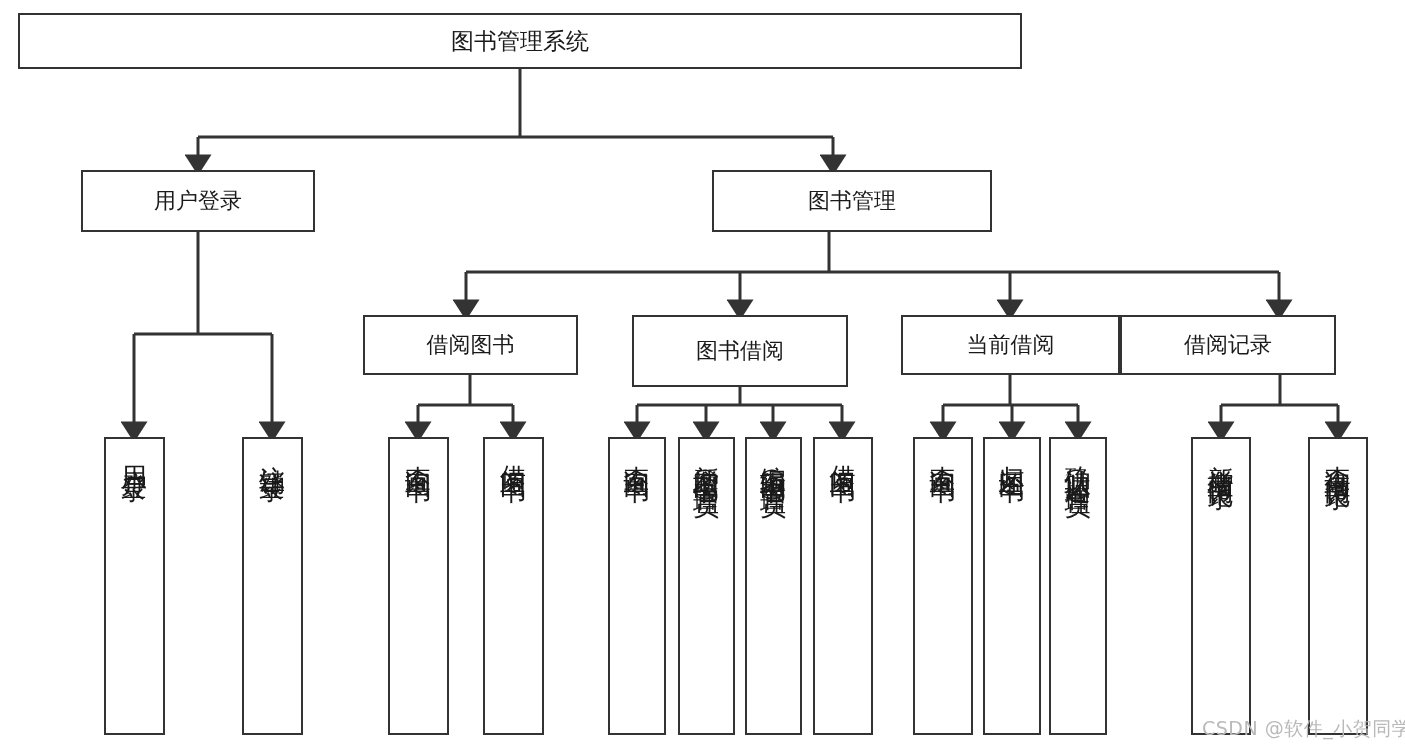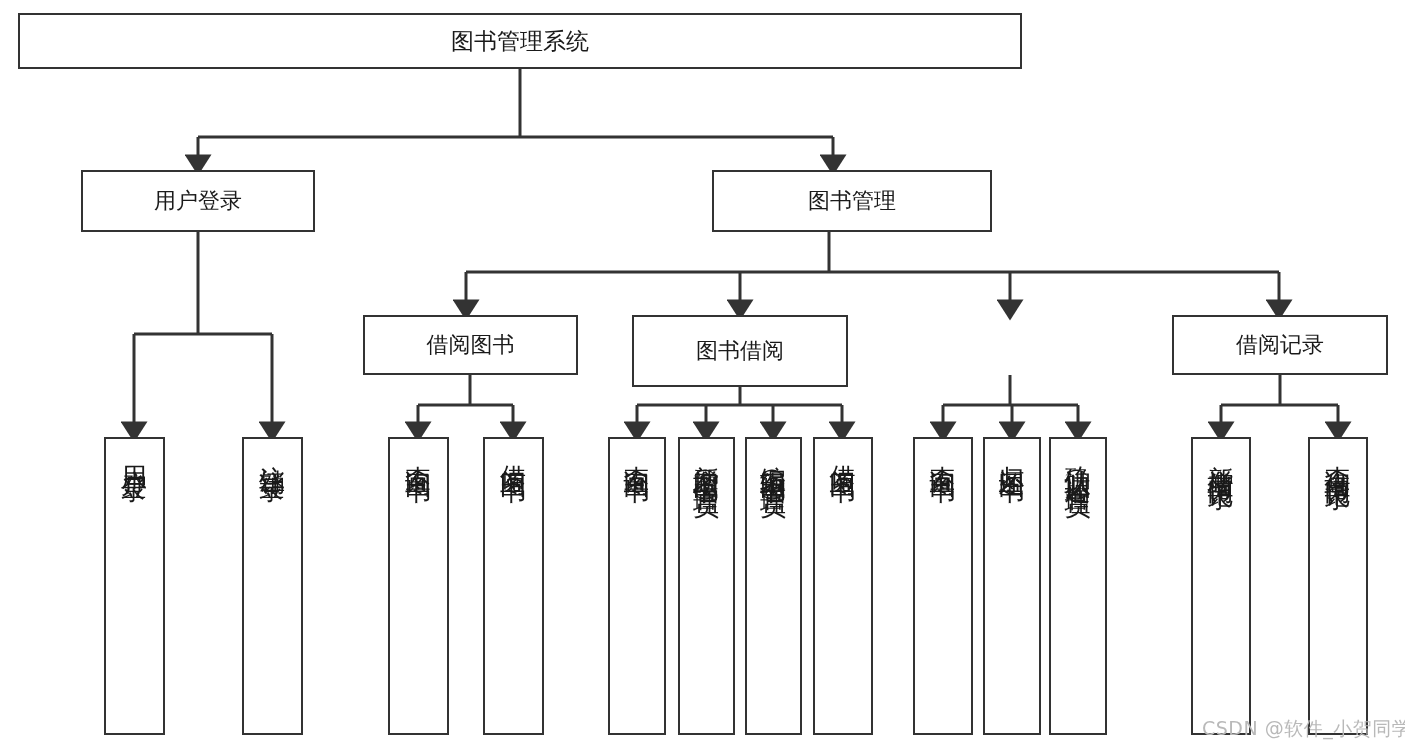--- a/index.html
+++ b/index.html
@@ -88,21 +88,24 @@
   <div class="node h-node" style="left:712px;top:170px;width:280px;height:62px;">
     <span class="lbl">图书管理</span>
   </div>
 
   <div class="node h-node" style="left:363px;top:315px;width:215px;height:60px;">
     <span class="lbl">借阅图书</span>
   </div>
   <div class="node h-node" style="left:632px;top:315px;width:216px;height:72px;">
     <span class="lbl">图书借阅</span>
   </div>
-  <div class="node h-node" style="left:1172px;top:315px;width:216px;height:60px;">
+  <div class="node h-node" style="left:901px;top:315px;width:219px;height:60px;">
+    <span class="lbl">当前借阅</span>
+  </div>
+  <div class="node h-node" style="left:1120px;top:315px;width:216px;height:60px;">
     <span class="lbl">借阅记录</span>
   </div>
 
   <div class="node leaf" style="left:104px;top:437px;width:61px;height:298px;">
     <span class="lbl">用户登录</span>
   </div>
   <div class="node leaf" style="left:242px;top:437px;width:61px;height:298px;">
     <span class="lbl">注销登录</span>
   </div>
   <div class="node leaf" style="left:388px;top:437px;width:61px;height:298px;">

